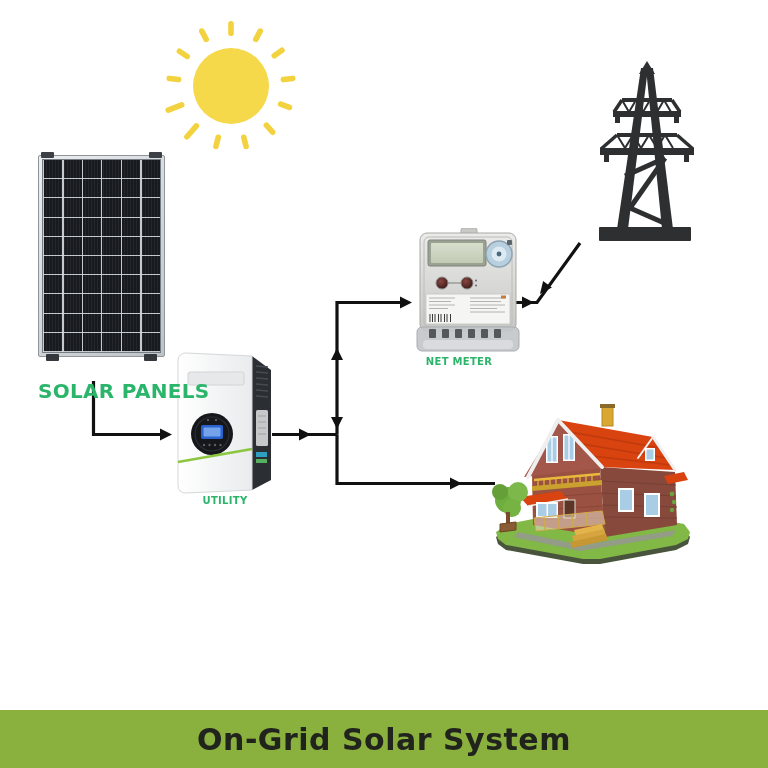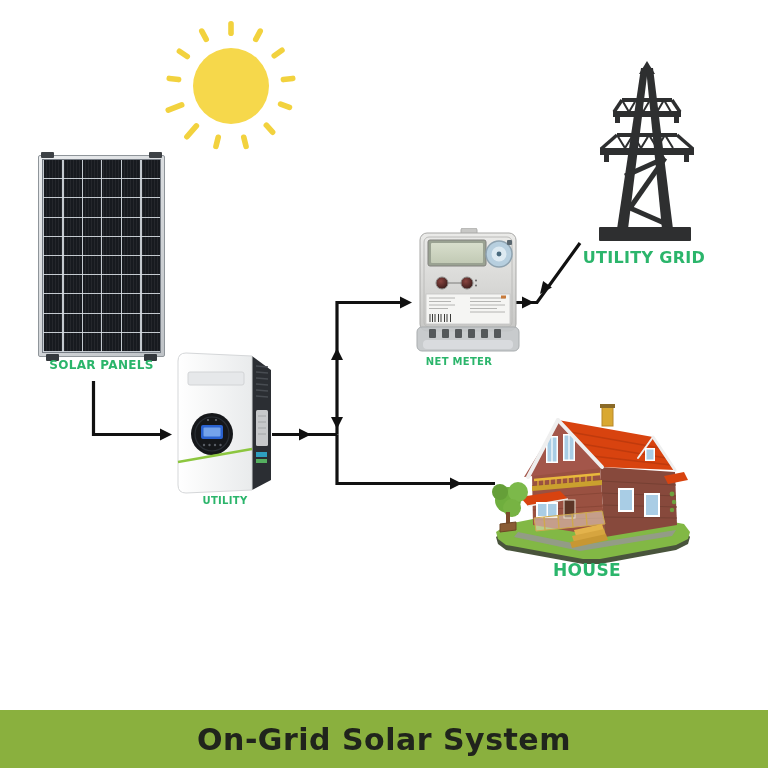--- a/index.html
+++ b/index.html
@@ -317,23 +317,21 @@
     <polygon points="82,146 118,138 120,144 84,152" fill="#c79733"></polygon>
 
     <circle cx="20" cy="104" r="13" fill="#6fae3e"></circle>
     <circle cx="30" cy="96" r="10" fill="#7cb94a"></circle>
     <circle cx="12" cy="96" r="8" fill="#659f38"></circle>
     <circle cx="24" cy="112" r="9" fill="#77b343"></circle>
     <rect x="18" y="116" width="4" height="14" fill="#7a4a2a"></rect>
     <polygon points="12,128 28,126 28,134 12,136" fill="#8a5c34" stroke="#6e4626"></polygon>
   </svg>
 
-  <div class="node-label" style="left:38px;top:358px;width:127px;font-size:12px">SOLAR PANELS</div>
+  <div class="node-label" style="left:38px;top:379px;width:127px;font-size:20px">SOLAR PANELS</div>
   <div class="node-label" style="left:162px;top:495px;width:126px">UTILITY</div>
   <div class="node-label" style="left:399px;top:356px;width:120px">NET METER</div>
-  <div class="node-label" style="left:579px;top:248px;width:130px;font-size:16px">UTILITY GRID</div>
-  <div class="node-label" style="left:522px;top:560px;width:130px;font-size:17px">HOUSE</div>
 
   <div class="banner">
     <h1>On-Grid Solar System</h1>
   </div>
 
 </div>
 
 </body></html>

